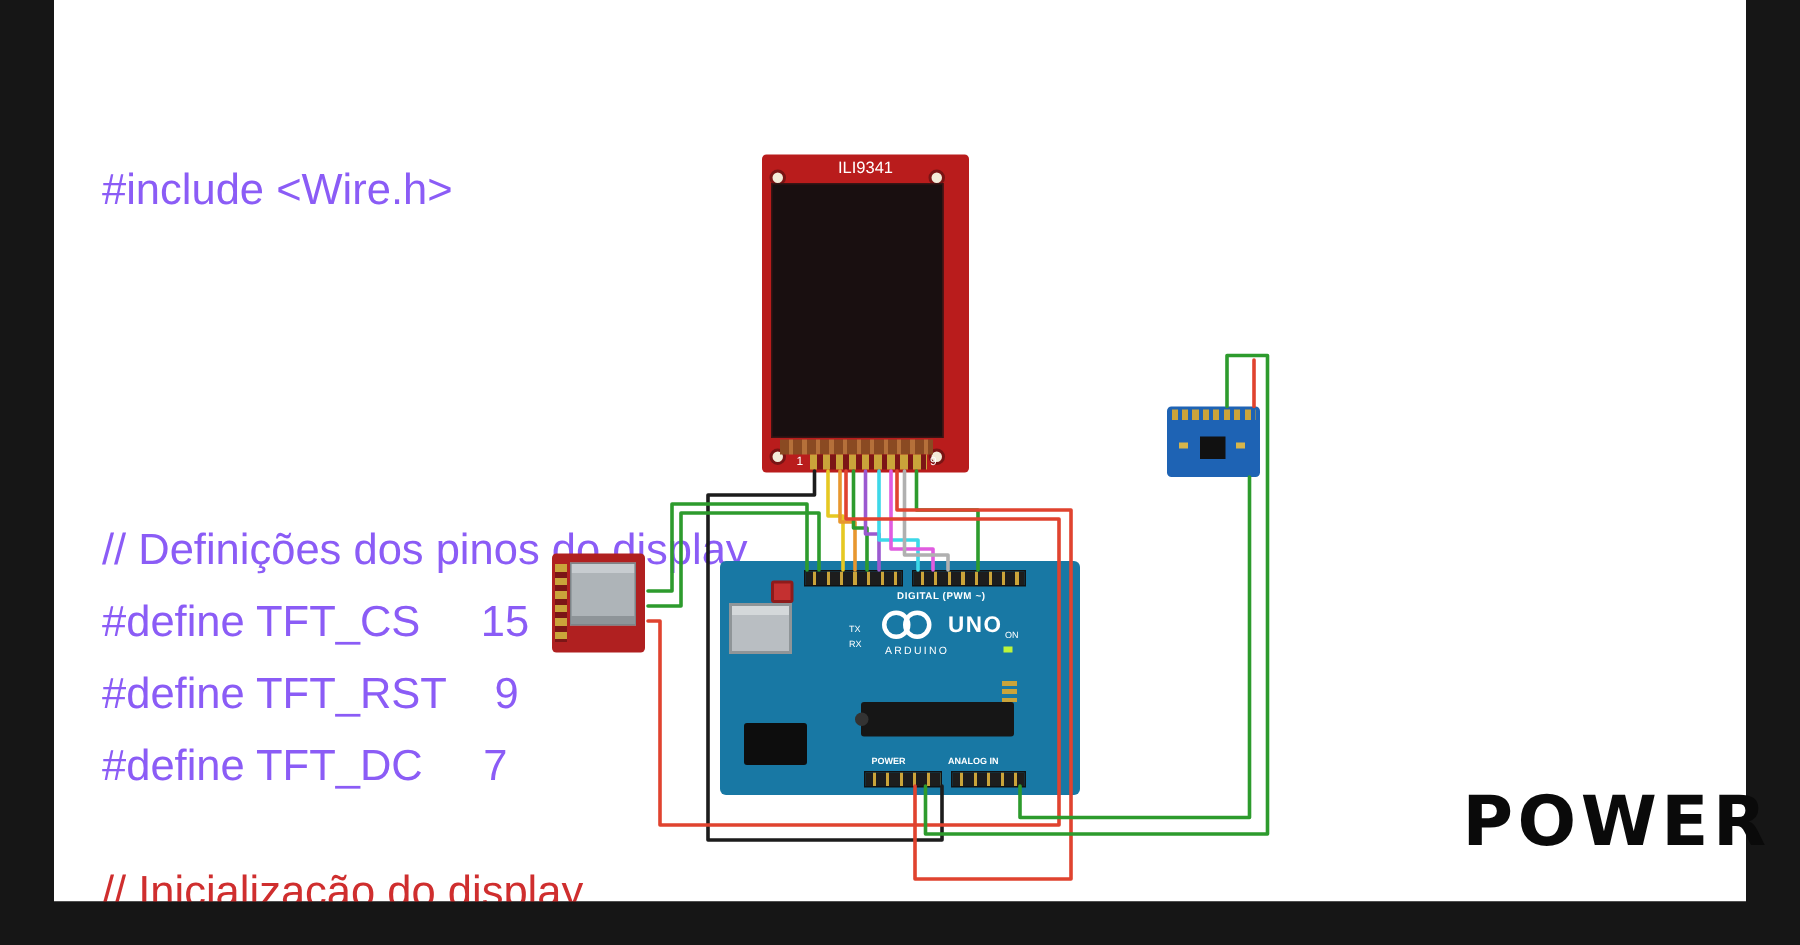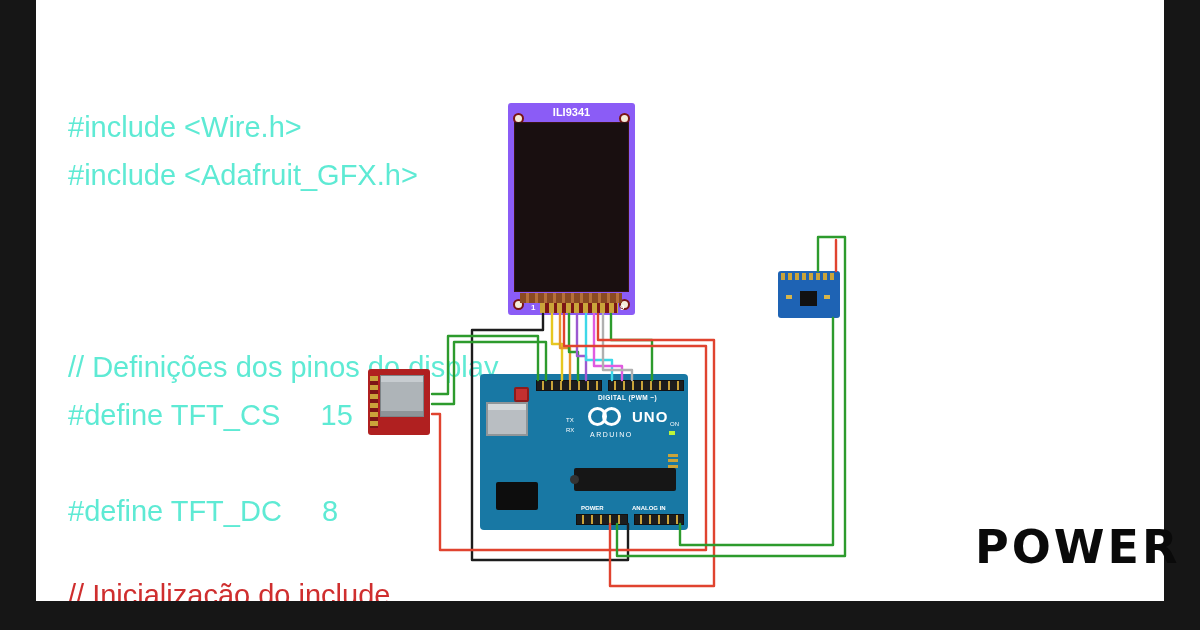--- a/index.html
+++ b/index.html
@@ -5,27 +5,27 @@
   html,body{margin:0;padding:0;background:#161616;}
   .stage{position:relative;width:1200px;height:630px;background:#161616;overflow:hidden;
          font-family:"Liberation Sans", sans-serif;}
   .canvas-white{position:absolute;left:36px;top:0;width:1128px;height:601px;background:#ffffff;z-index:0;}
   .bottom-bar{position:absolute;left:0;top:601px;width:1200px;height:29px;background:#161616;z-index:10;}
 
   .title-bar{position:absolute;left:64px;top:14px;width:470px;height:57px;background:#4f4f4f;
              color:#f2f2f2;display:flex;align-items:center;padding-left:20px;box-sizing:border-box;
              font-size:30px;z-index:8;}
 
-  .code-line{position:absolute;left:68px;color:#5eead4;font-size:29px;line-height:48px;
+  .code-line{position:absolute;left:68px;color:#8b5cf6;font-size:29px;line-height:48px;
              white-space:pre;z-index:1;}
   .code-line.error{color:#cf2e2e;}
 
   
-  .display-board{position:absolute;left:508px;top:103px;width:127px;height:212px;background:#8b5cf6;
-                 border-radius:3px;z-index:4;font-weight:bold;}
+  .display-board{position:absolute;left:508px;top:103px;width:138px;height:212px;background:#b91c1c;
+                 border-radius:3px;z-index:4;}
   .display-label{position:absolute;left:0;top:3px;width:100%;text-align:center;color:#ffffff;font-size:11px;}
   .hole{position:absolute;width:11px;height:11px;border-radius:50%;background:#f3ecd9;
         border:2px solid #7a1414;box-sizing:border-box;}
   .display-screen{position:absolute;left:6px;top:19px;width:115px;height:170px;background:#190f10;
                   border:1px solid #3a1414;box-sizing:border-box;}
   .flex-strip{position:absolute;left:12px;top:190px;width:102px;height:10px;
               background:repeating-linear-gradient(90deg,#8a4a22 0 6px,#b5703a 6px 9px);}
   .display-pins{position:absolute;left:32px;top:200px;width:78px;height:10px;
                 background:repeating-linear-gradient(90deg,#caa43a 0 5px,#7c1616 5px 8.6px);}
   .pin-num{position:absolute;color:#ffffff;font-size:8px;top:200px;}
@@ -34,21 +34,21 @@
   .sd-board{position:absolute;left:368px;top:369px;width:62px;height:66px;background:#b02020;
             border-radius:3px;z-index:4;}
   .sd-slot{position:absolute;left:12px;top:6px;width:44px;height:42px;background:#aeb4b8;
            border:1px solid #7d8488;box-sizing:border-box;
            background-image:linear-gradient(180deg,#c7ccd0 0 6px,transparent 6px),
                             linear-gradient(0deg,#8e9498 0 5px,transparent 5px);}
   .sd-pins{position:absolute;left:2px;top:7px;width:8px;height:52px;
            background:repeating-linear-gradient(180deg,#caa43a 0 5px,#7c1616 5px 9px);}
 
   
-  .uno-board{position:absolute;left:480px;top:374px;width:208px;height:156px;background:#1878a4;
+  .uno-board{position:absolute;left:480px;top:374px;width:240px;height:156px;background:#1878a4;
              border-radius:4px;z-index:4;color:#fff;}
   .uno-strip{position:absolute;height:11px;background:repeating-linear-gradient(90deg,#1d1d1d 0 5px,#caa43a 5px 7px,#1d1d1d 7px 9px);
              border:1px solid #111;box-sizing:border-box;}
   .s-top1{left:56px;top:6px;width:66px;}
   .s-top2{left:128px;top:6px;width:76px;}
   .s-bot1{left:96px;top:140px;width:52px;}
   .s-bot2{left:154px;top:140px;width:50px;}
   .uno-digital{position:absolute;left:118px;top:20px;font-size:6.5px;font-weight:bold;letter-spacing:.4px;}
   .uno-power-lbl{position:absolute;left:101px;top:131px;font-size:6px;font-weight:bold;}
   .uno-analog-lbl{position:absolute;left:152px;top:131px;font-size:6px;font-weight:bold;}
@@ -86,25 +86,25 @@
   .wokwi-logo{position:absolute;left:975px;top:520px;font-size:46px;font-weight:bold;color:#0a0a0a;
               letter-spacing:3px;z-index:2;font-family:"DejaVu Sans", sans-serif;}
 </style>
 </head>
 <body>
 
 <div class="stage">
   <div class="canvas-white"></div>
 
   <div class="code-line" style="top:103px">#include &lt;Wire.h&gt;</div>
-  <div class="code-line" style="top:151px">#include &lt;Adafruit_GFX.h&gt;</div>
   <div class="code-line" style="top:343px">// Definições dos pinos do display</div>
   <div class="code-line" style="top:391px">#define TFT_CS     15</div>
-  <div class="code-line" style="top:487px">#define TFT_DC     8</div>
-  <div class="code-line error" style="top:571px">// Inicialização do include</div>
+  <div class="code-line" style="top:439px">#define TFT_RST    9</div>
+  <div class="code-line" style="top:487px">#define TFT_DC     7</div>
+  <div class="code-line error" style="top:571px">// Inicialização do display</div>
 
 
   <div class="display-board">
     <div class="display-label">ILI9341</div>
     <div class="hole" style="left:5px;top:10px"></div>
     <div class="hole" style="left:111px;top:10px"></div>
     <div class="hole" style="left:5px;top:196px"></div>
     <div class="hole" style="left:111px;top:196px"></div>
     <div class="display-screen"></div>
     <div class="flex-strip"></div>

